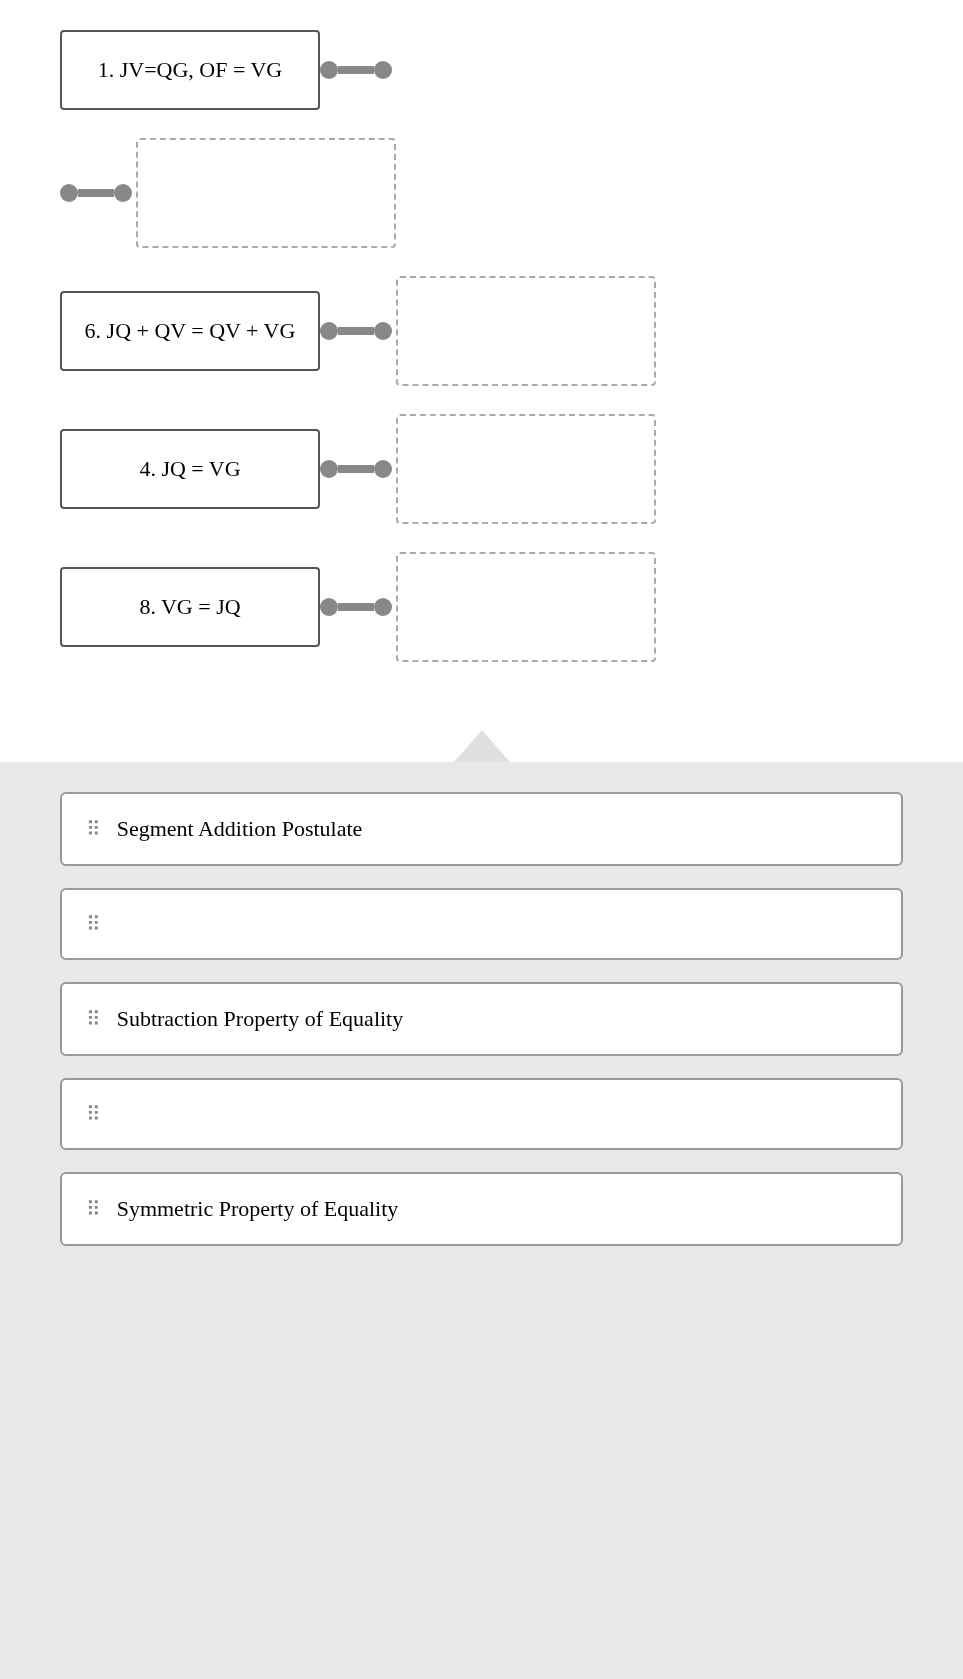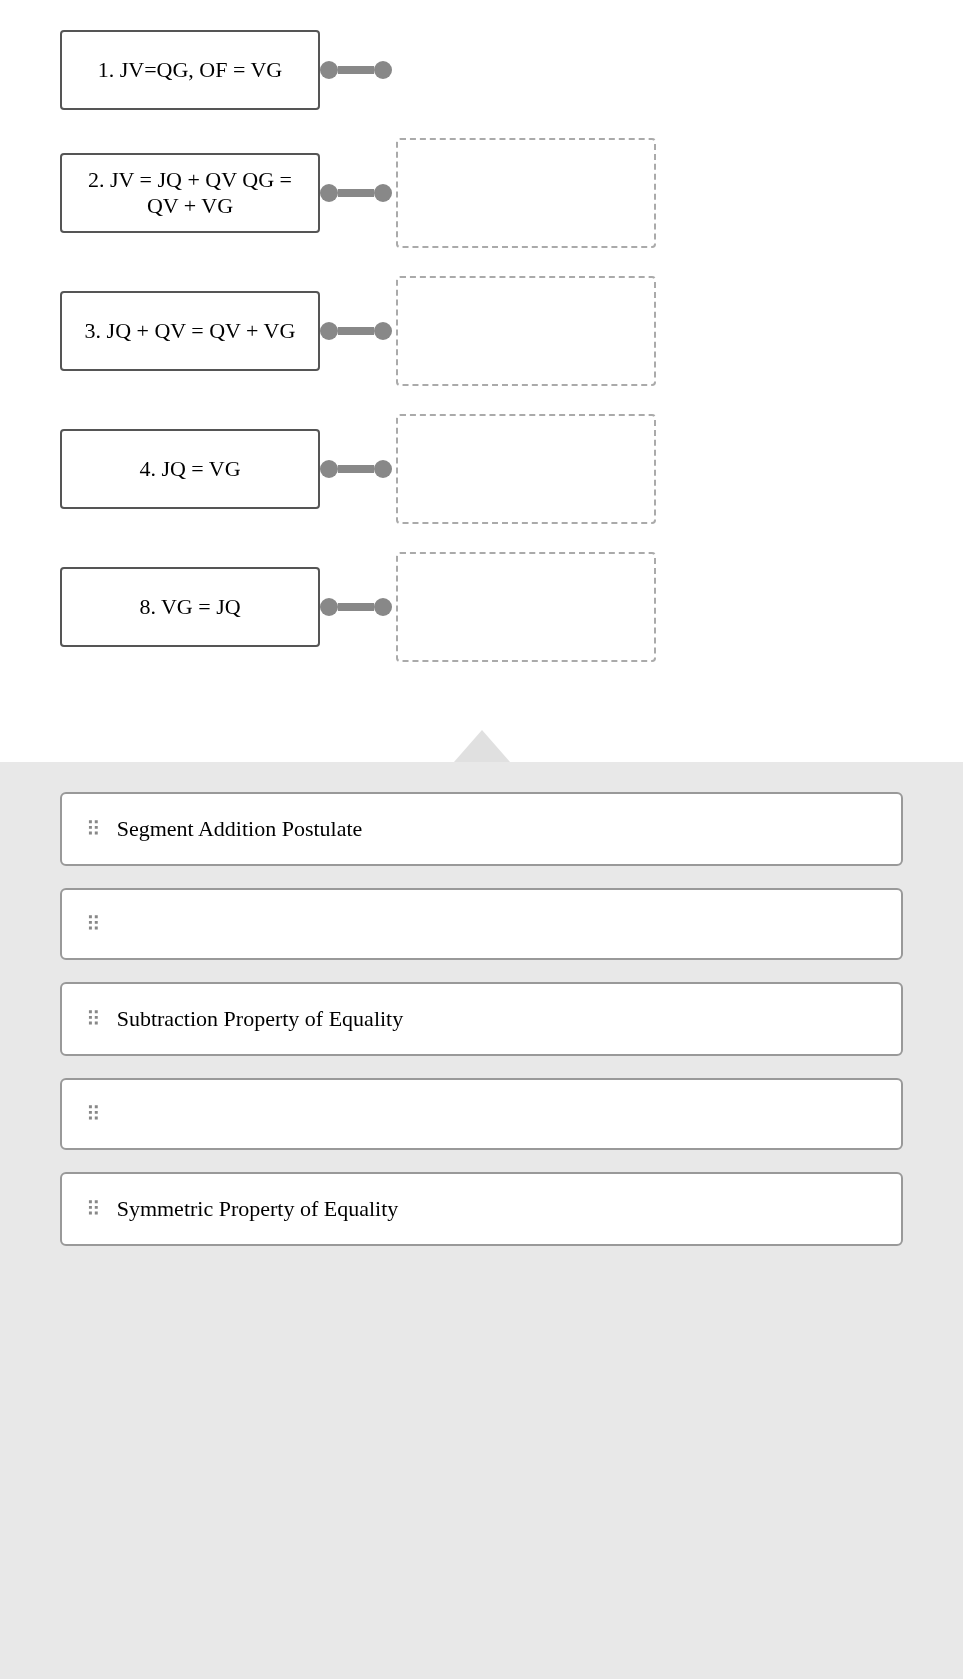--- a/index.html
+++ b/index.html
@@ -149,36 +149,33 @@
     <div class="connector">
       <div class="connector-shape">
         <div class="connector-circle-left"></div>
         <div class="connector-bar"></div>
         <div class="connector-circle-right"></div>
       </div>
     </div>
   </div>
 
   <div class="proof-row">
-    <div class="statement-box">
-      <span>2. JV = JQ + QV QG = QV + VG</span>
-    </div>
-    <div class="connector">
-      <div class="connector-shape">
-        <div class="connector-circle-left"></div>
-        <div class="connector-bar"></div>
-        <div class="connector-circle-right"></div>
-      </div>
-    </div>
-    <div class="reason-box"></div>
-  </div>
-
-  <div class="proof-row">
-    <div class="statement-box">
-      <span>3. JQ + QV = QV + VG</span>
+    <div class="connector">
+      <div class="connector-shape">
+        <div class="connector-circle-left"></div>
+        <div class="connector-bar"></div>
+        <div class="connector-circle-right"></div>
+      </div>
+    </div>
+    <div class="reason-box"></div>
+  </div>
+
+  <div class="proof-row">
+    <div class="statement-box">
+      <span>6. JQ + QV = QV + VG</span>
     </div>
     <div class="connector">
       <div class="connector-shape">
         <div class="connector-circle-left"></div>
         <div class="connector-bar"></div>
         <div class="connector-circle-right"></div>
       </div>
     </div>
     <div class="reason-box"></div>
   </div>

